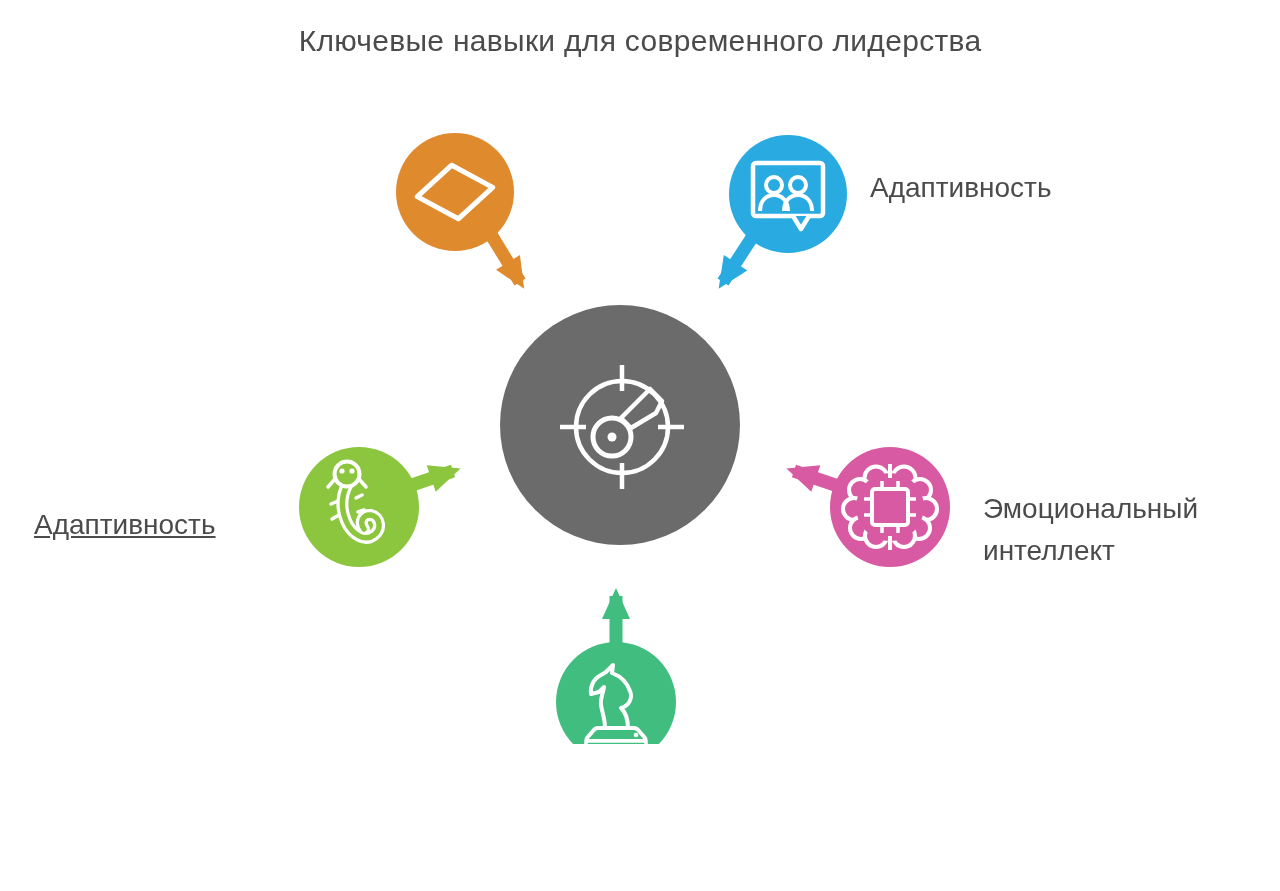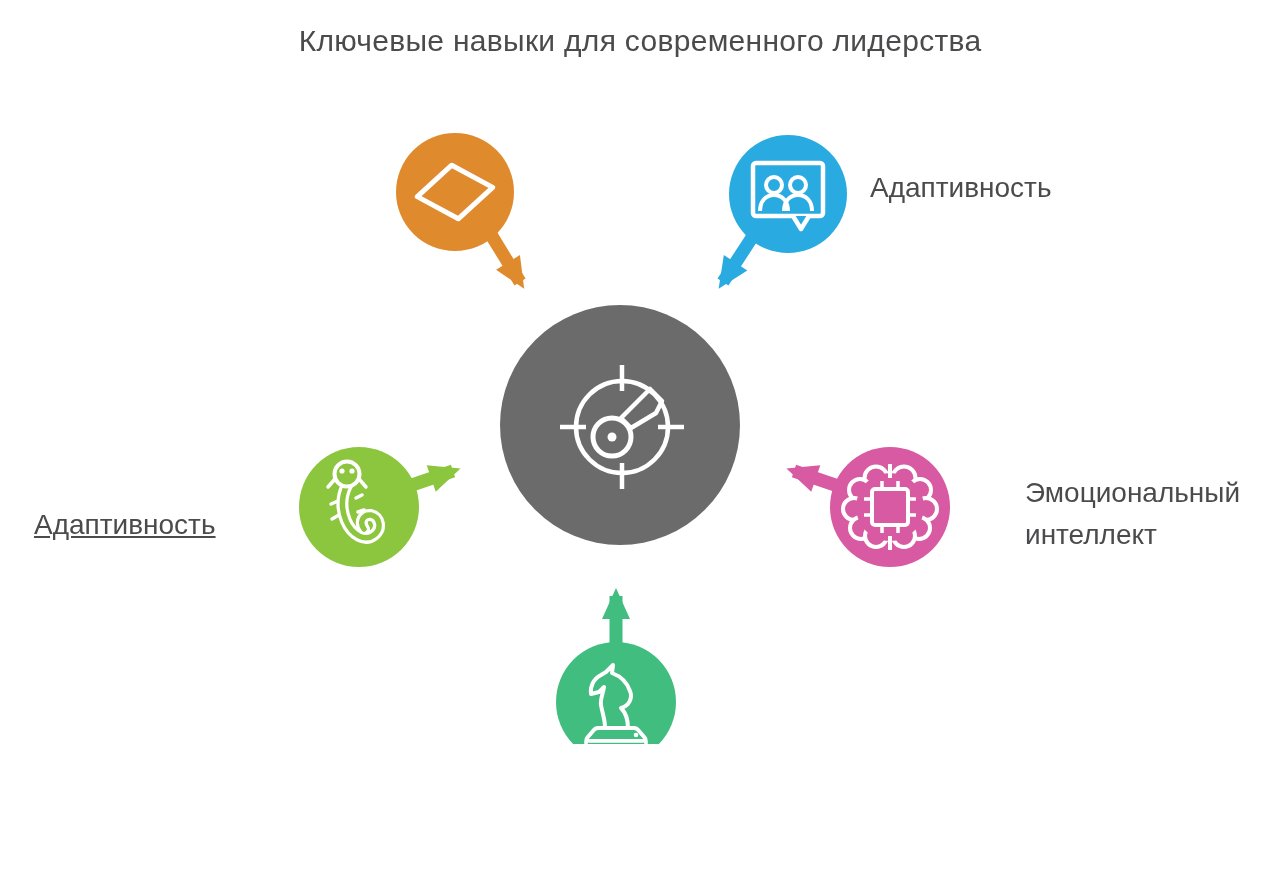--- a/index.html
+++ b/index.html
@@ -4,21 +4,21 @@
 <style>
   html,body{margin:0;padding:0;background:#ffffff;}
   body{font-family:"Liberation Sans","DejaVu Sans",sans-serif;color:#4B4B4D;}
   .canvas{position:relative;width:1280px;height:744px;background:#ffffff;overflow:hidden;}
   .title{position:absolute;top:24px;left:0;width:100%;text-align:center;
          font-size:30px;font-weight:400;color:#4B4B4D;letter-spacing:.3px;}
   .label{position:absolute;font-size:28px;line-height:40px;color:#4B4B4D;}
   .label-decision{left:112px;top:146px;width:260px;text-align:right;}
   .label-communication{left:870px;top:168px;}
   .label-adaptability{left:34px;top:505px;text-decoration:underline;}
-  .label-emotional{left:983px;top:472px;line-height:42px;margin-left:42px;}
+  .label-emotional{left:983px;top:488px;line-height:42px;}
   .label-strategic{left:440px;top:793px;width:354px;text-align:center;line-height:43px;}
   svg.sat,svg.centersvg{position:absolute;overflow:visible;display:block;}
   .fill-c{fill:var(--c);}
   .stroke-c{stroke:var(--c);}
   .center-node{position:absolute;left:500px;top:305px;width:240px;height:240px;}
   .center-node svg{position:absolute;left:0;top:0;}
 </style>
 </head>
 <body style="color: rgb(75, 75, 77);">
 

